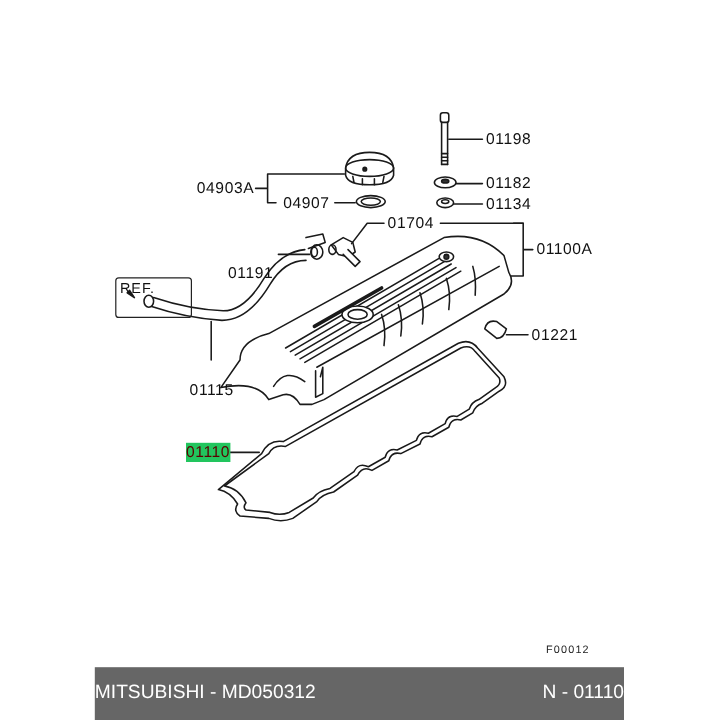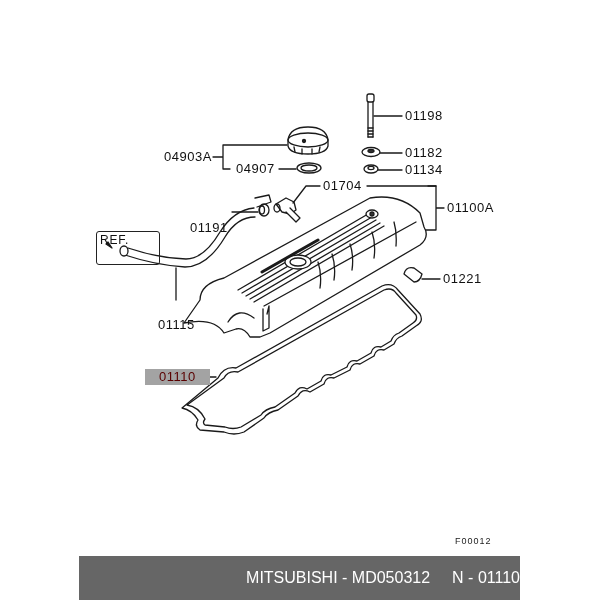--- a/index.html
+++ b/index.html
@@ -2,30 +2,30 @@
 <html><head>
 <meta charset="utf-8">
 <style>
   html, body { margin: 0; padding: 0; }
   body { width: 600px; height: 600px; background: #ffffff; position: relative; overflow: hidden;
          font-family: "Liberation Sans", sans-serif; }
   .stage { position: absolute; left: 0; top: 0; width: 600px; height: 600px; }
   .diagram { position: absolute; left: 0; top: 0; width: 600px; height: 556px; }
   .lbl { position: absolute; font-family: "Liberation Sans", sans-serif; font-size: 13px; color: #111;
          letter-spacing: 0.5px; line-height: 14px; white-space: nowrap; }
-  .lbl.hl { background: #a3a3a3; padding: 1px 14px; color: #5a0000; }
+  .lbl.hl { background: #22c55e; padding: 1px 0; color: #5a0000; margin-left: 10px; }
   .ref-box { position: absolute; left: 96px; top: 213px; width: 64px; height: 34px; border: 1px solid #222;
              border-radius: 3px; font-size: 12px; line-height: 15px; padding: 1px 3px; box-sizing: border-box;
              letter-spacing: 0.8px; color: #111; margin-top: 18px; }
   .circ { display: inline-block; width: 13px; height: 13px; border: 1px solid #222; border-radius: 50%;
           text-align: center; line-height: 13px; font-size: 11px; letter-spacing: 0; margin-left: 1px; }
   .fig-code { position: absolute; left: 455px; top: 536px; font-size: 9px; letter-spacing: 1px; color: #222;
               font-family: "Liberation Sans", sans-serif; }
   .caption-bar { position: absolute; left: 79px; top: 556px; width: 441px; height: 44px; background: #666666;
-                 color: #ffffff; font-size: 16px; display: flex; align-items: center; justify-content: flex-end;
+                 color: #ffffff; font-size: 16px; display: flex; align-items: center; justify-content: space-between;
                  font-family: "Liberation Sans", sans-serif; }
   .caption-bar .gap { display: inline-block; width: 22px; }
 </style>
 </head>
 <body>
 
 <div class="stage">
 
   <svg class="diagram" viewBox="0 0 600 556" width="600" height="556" fill="none" stroke="#1a1a1a" stroke-width="1.3" stroke-linejoin="round" stroke-linecap="round">
 

